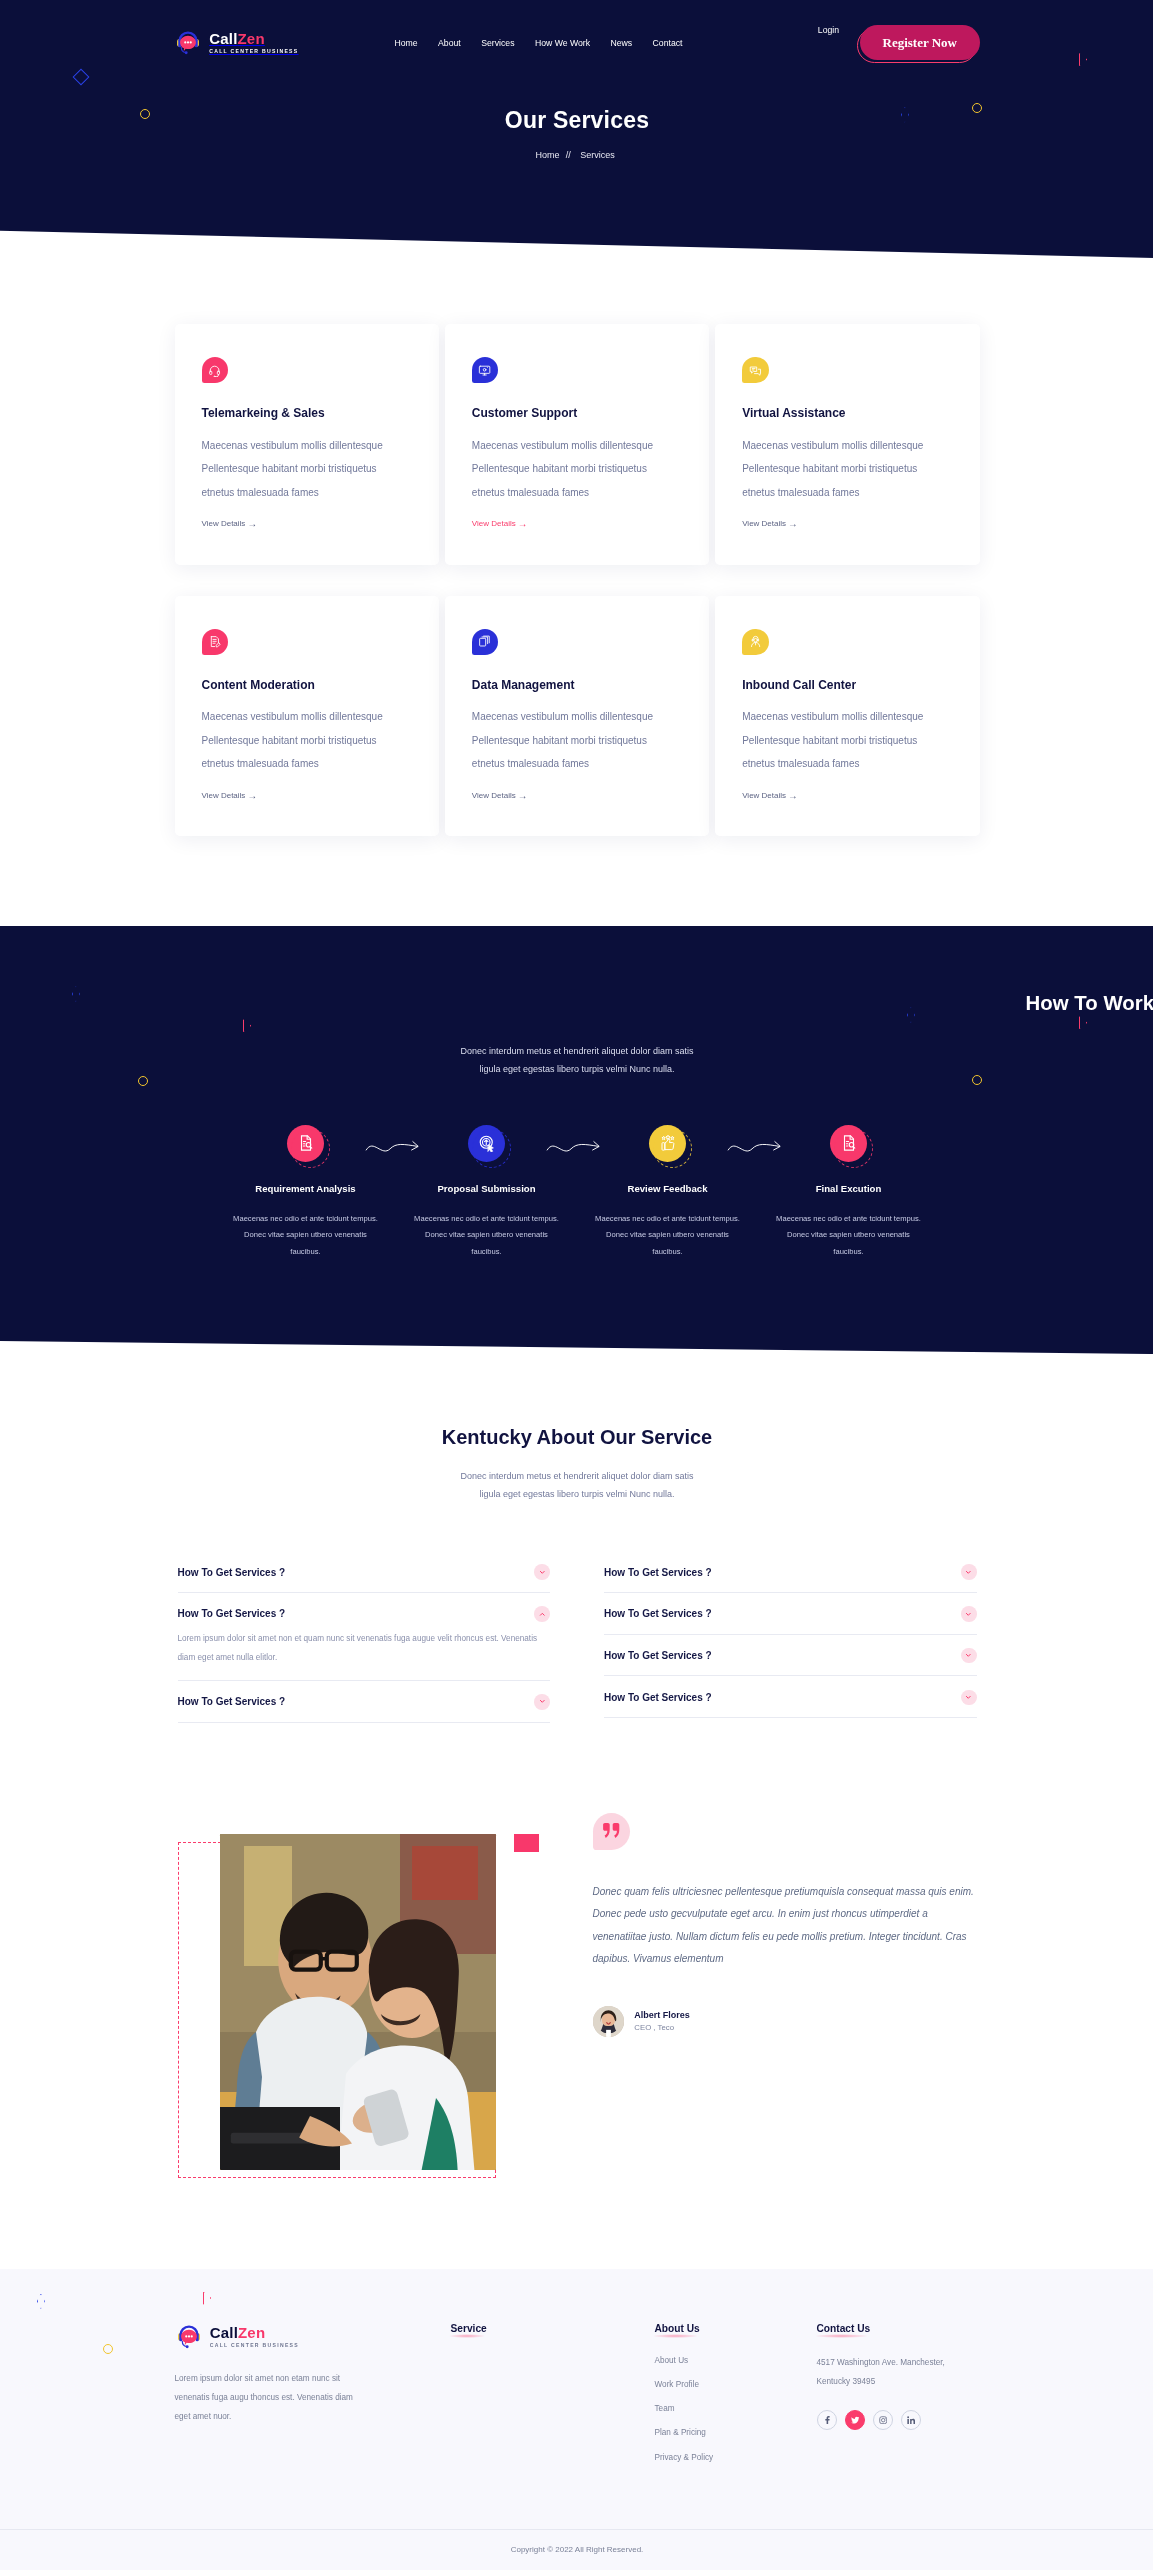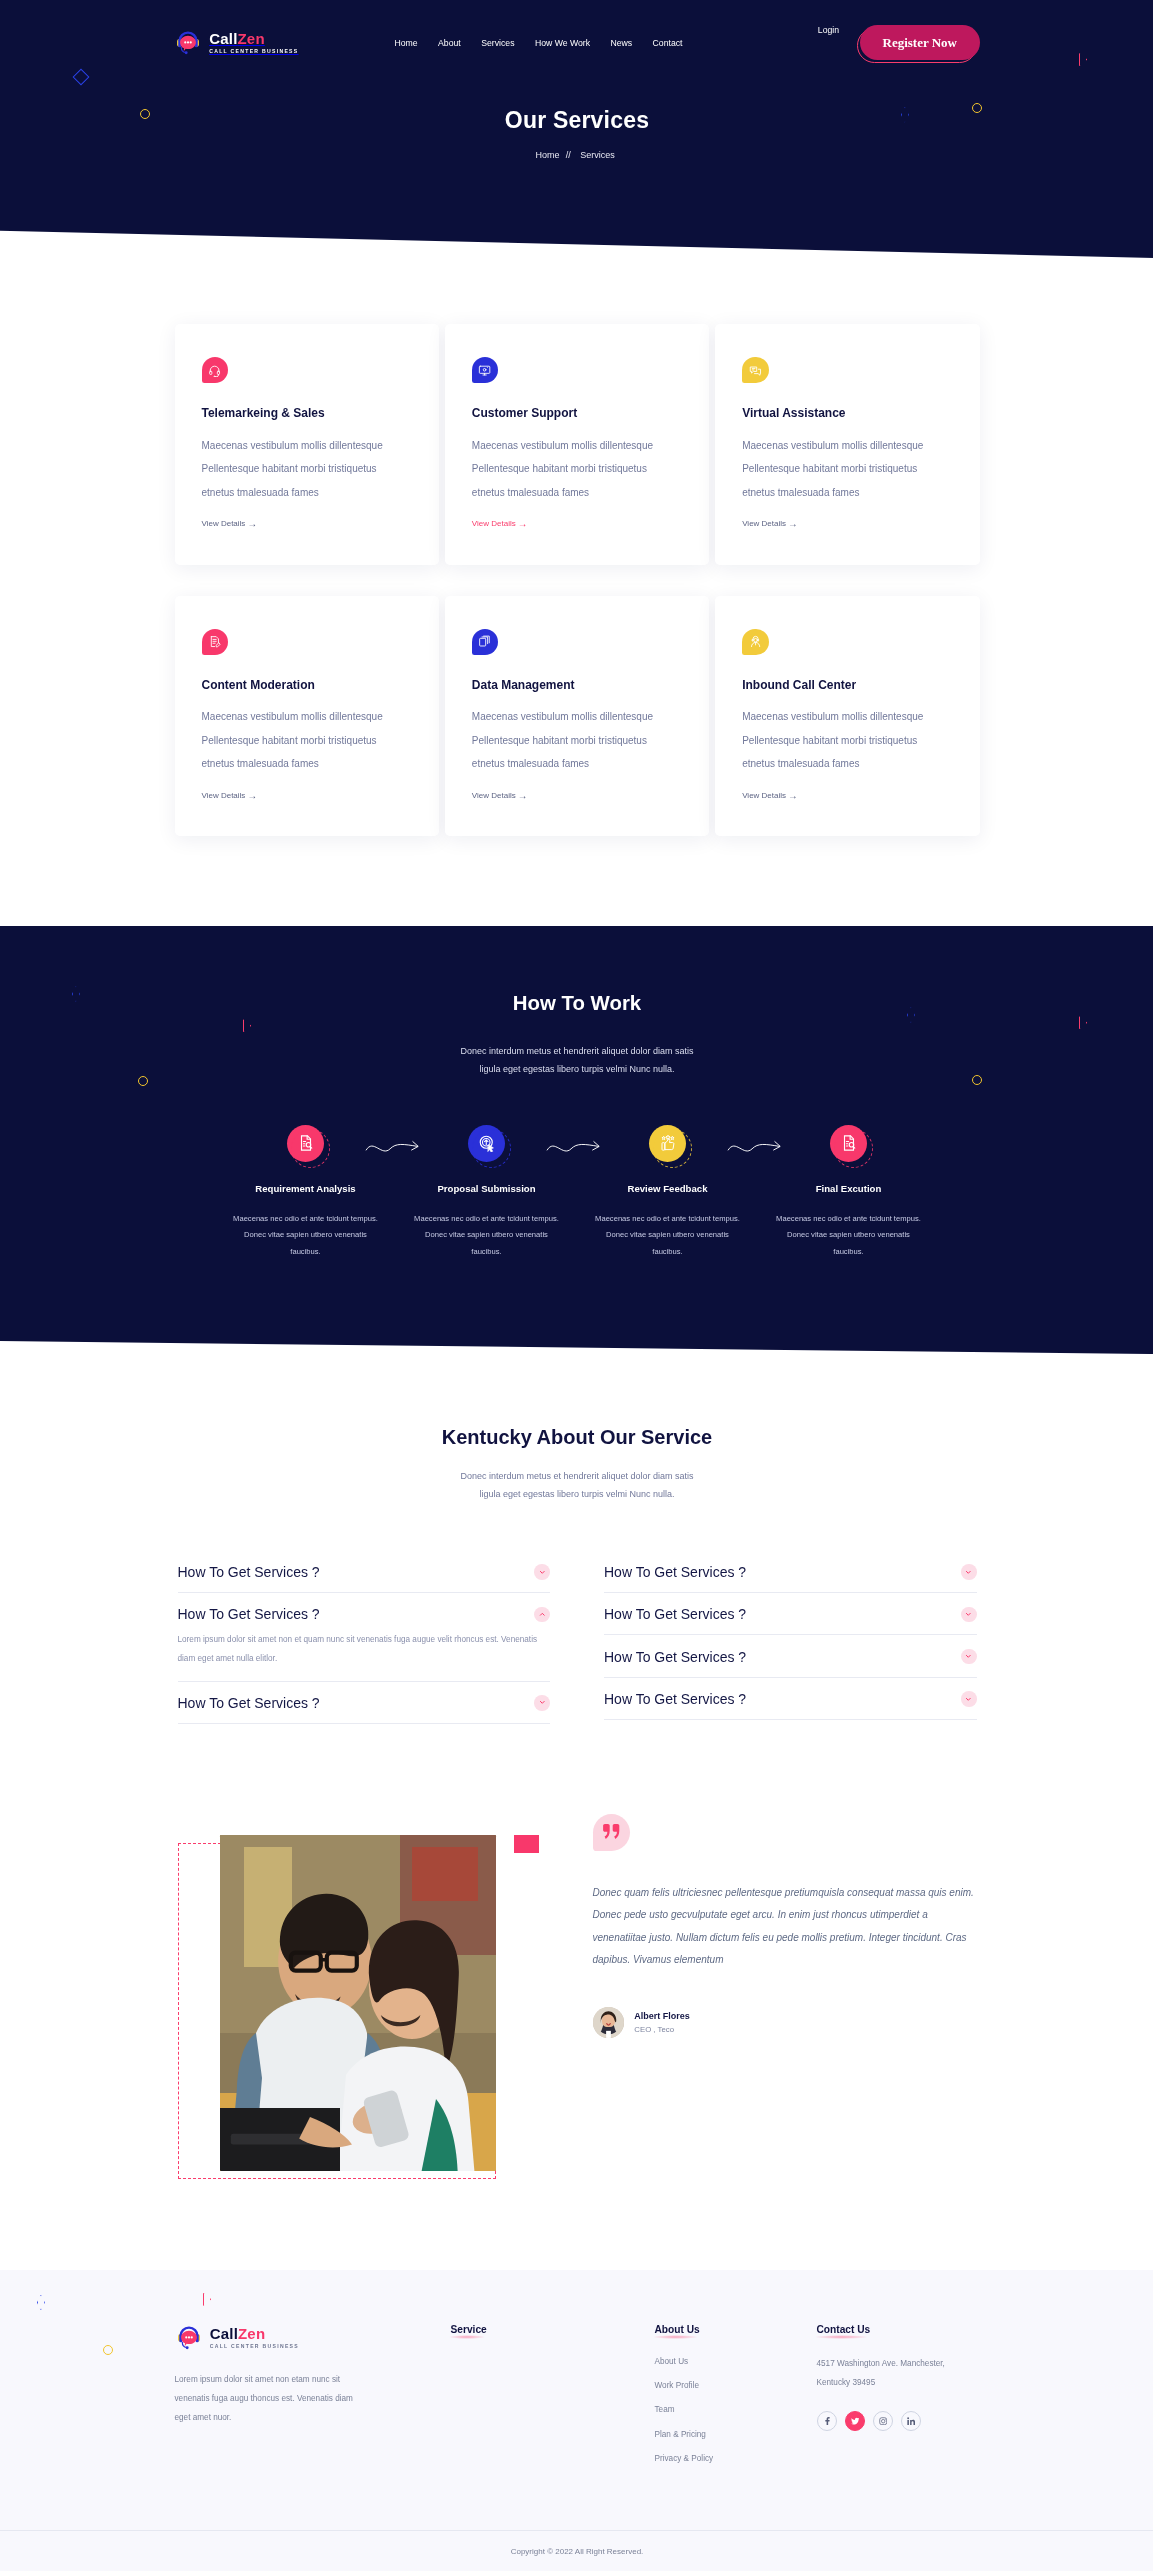--- a/index.html
+++ b/index.html
@@ -113,21 +113,21 @@
 
   
   .work {
     position: relative; background: #0b0f3a; padding: 66px 0 78px 0; overflow: hidden;
   }
   .work::after {
     content: ""; position: absolute; left: 0; right: 0; bottom: 0; height: 54px;
     background: #ffffff; clip-path: polygon(0 76%, 100% 100%, 100% 100%, 0 100%);
   }
   .work h2 {
-    position: relative; z-index: 3; text-align: center; color: #fff;
+    position: relative; z-index: 3; text-align: right; color: #fff;
     font-size: 20.4px; font-weight: 700; margin-bottom: 26.4px;
   }
   .work-sub {
     position: relative; z-index: 3; text-align: center; color: #dcdff0;
     font-size: 9px; line-height: 2; margin-bottom: 47px;
   }
   .steps {
     position: relative; z-index: 3;
     display: grid; grid-template-columns: repeat(4, 1fr); gap: 3px;
     width: 721px; margin: 16px auto;
@@ -157,21 +157,21 @@
   .faq { background: #fff; padding: 72px 0 36px 0; }
   .faq h2 {
     text-align: center; font-size: 20px; font-weight: 700; color: #111340; margin-bottom: 18px;
   }
   .faq-sub {
     text-align: center; font-size: 9px; line-height: 2; color: #71789a; margin-bottom: 48px;
   }
   .faq-cols { display: grid; grid-template-columns: 1fr 1fr; gap: 0 54px; width: 799px; margin: 0 auto; }
   .faq-item { border-bottom: 0.6px solid #e8eaf2; padding: 13.2px 0 12px 0; }
   .faq-head { display: flex; align-items: center; justify-content: space-between; cursor: pointer; }
-  .faq-q { font-size: 14px; font-weight: 400; color: #141745; }
+  .faq-q { font-size: 10px; font-weight: 700; color: #141745; }
   .faq-toggle {
     width: 15.6px; height: 15.6px; border-radius: 50%; background: #fcdde7;
     display: flex; align-items: center; justify-content: center; flex: 0 0 auto;
   }
   .faq-toggle svg { width: 6.6px; height: 6.6px; }
   .faq-a { font-size: 8.2px; line-height: 2.3; color: #8a90ac; margin-top: 8.4px; }
 
   
   .testi { background: #fff; padding: 54px 0 72px 0; }
   .testi-inner { width: 799px; margin: 0 auto; display: grid; grid-template-columns: 361px 1fr; gap: 0 54px; }

